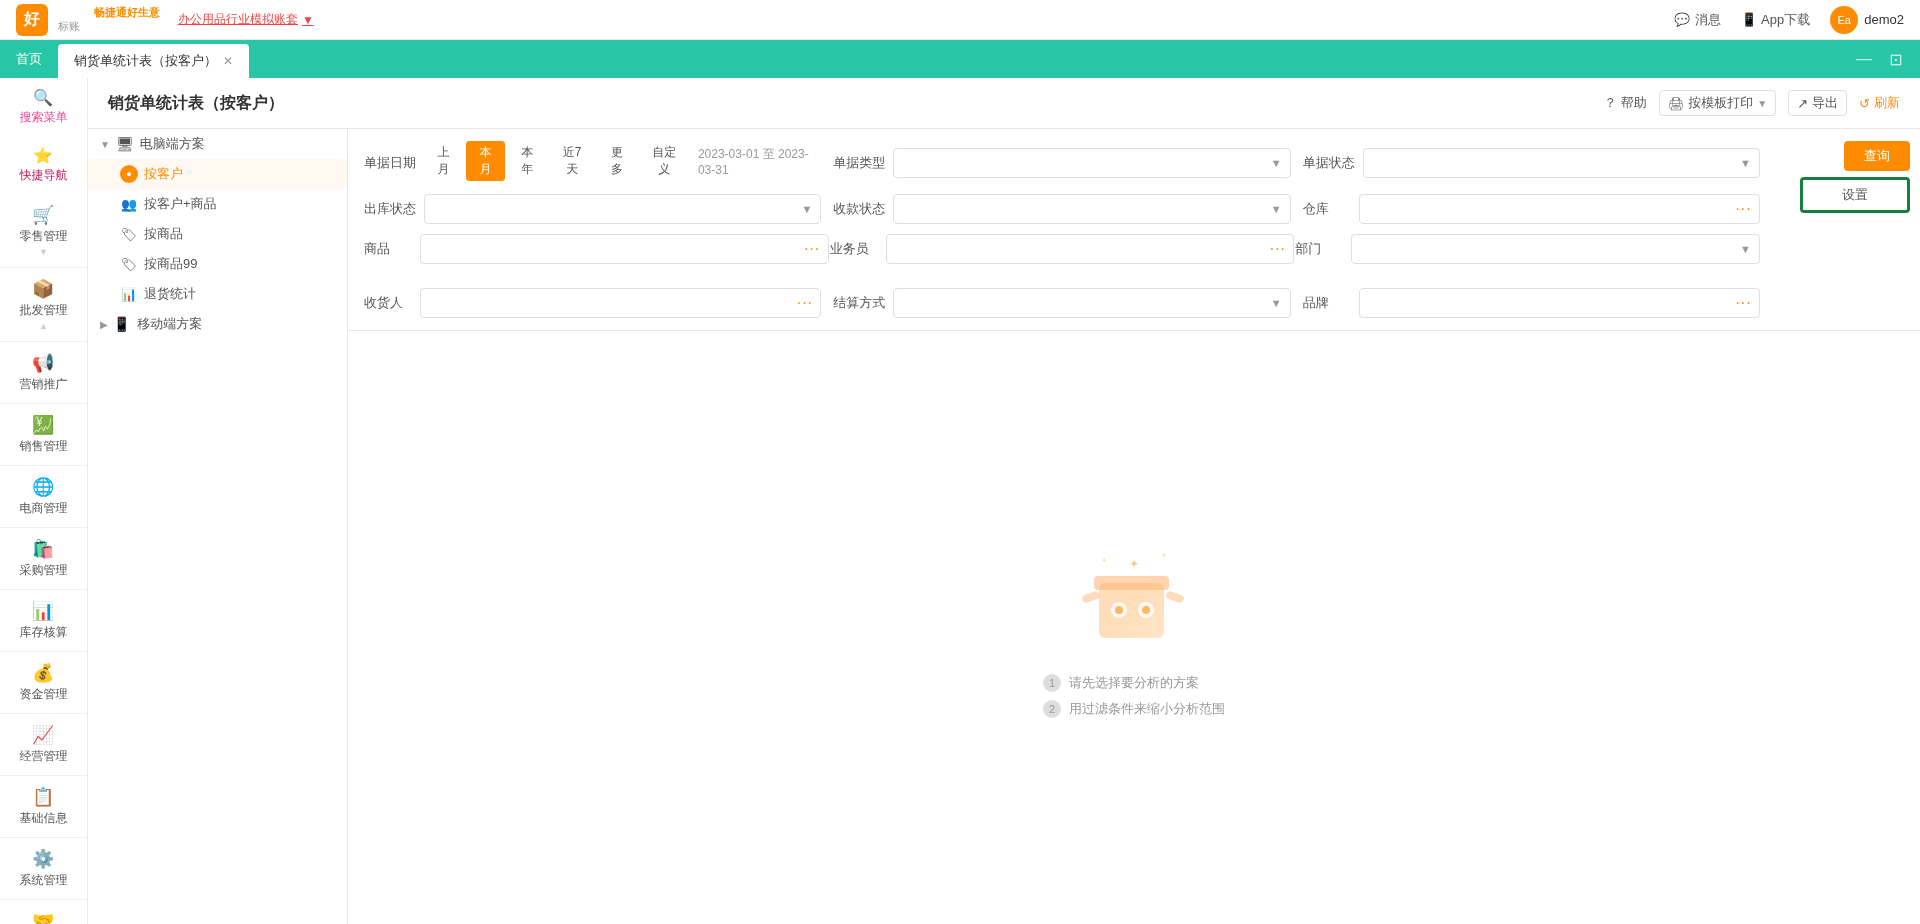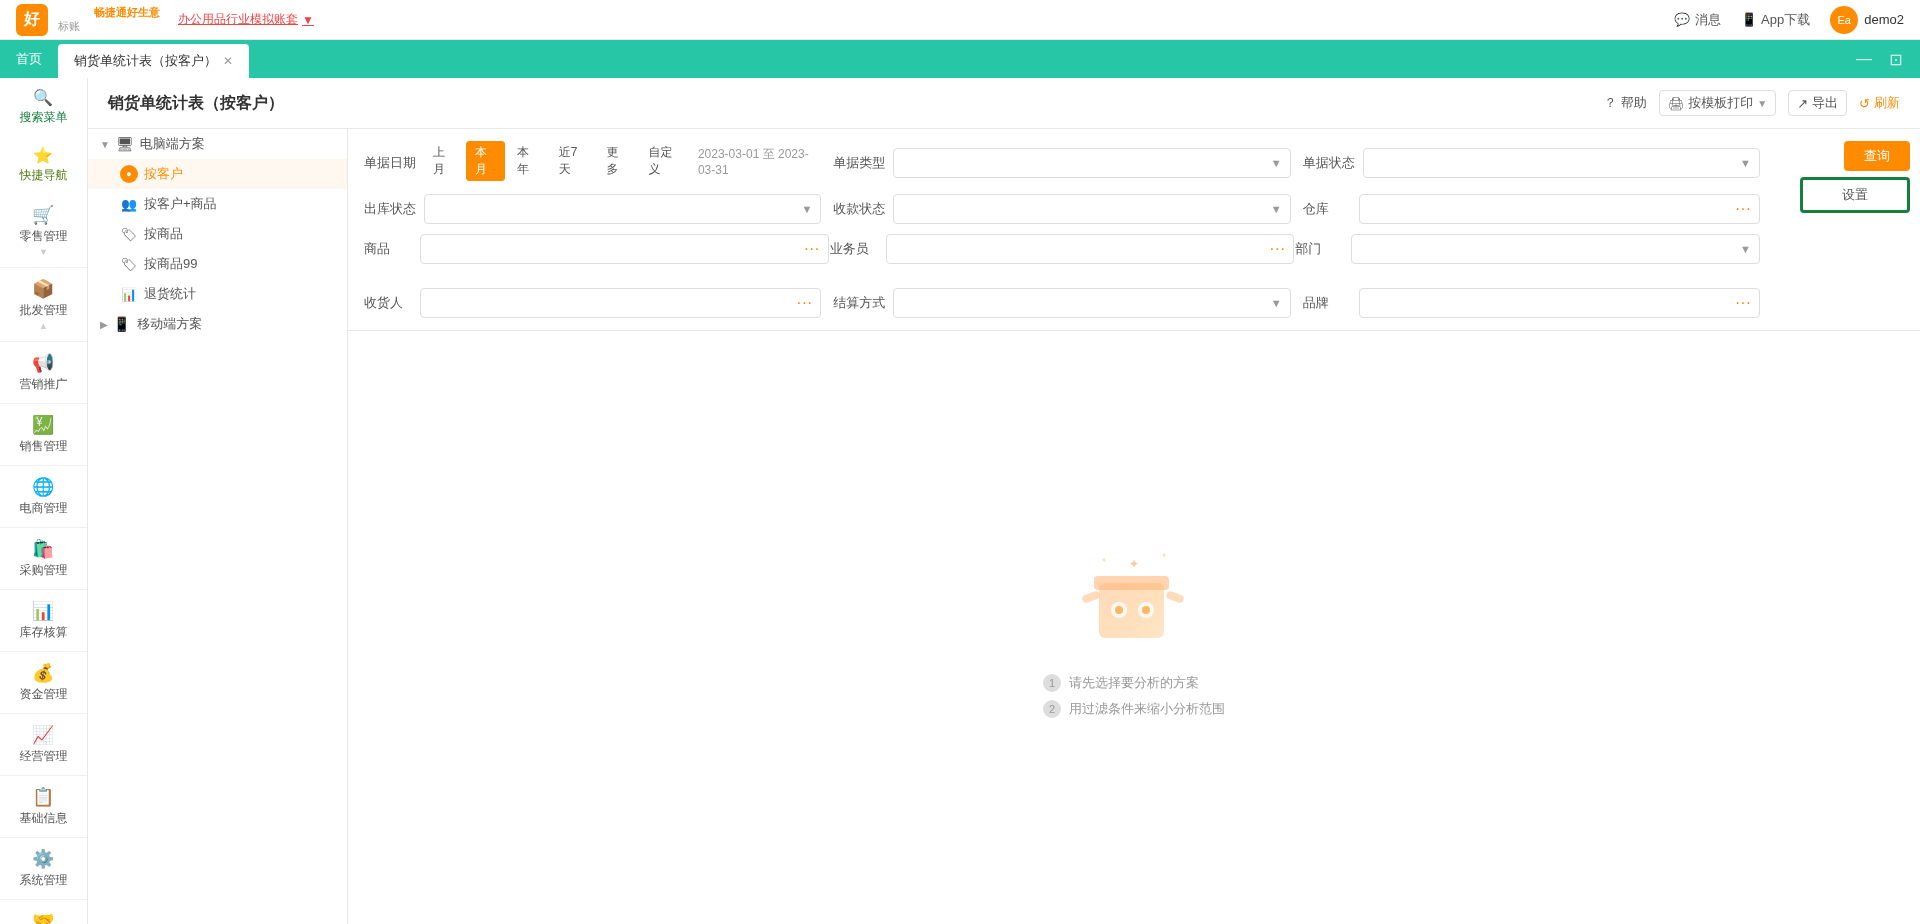--- a/index.html
+++ b/index.html
@@ -171,20 +171,21 @@
       flex-direction: column;
       overflow: hidden;
     }
     .date-quick-btn {
       padding: 2px 8px;
       border-radius: 3px;
       cursor: pointer;
       font-size: 12px;
       color: #555;
       border: 1px solid transparent;
+      text-align: center;
     }
     .date-quick-btn.active {
       background: #ff8c00;
       color: white;
       border-color: #ff8c00;
     }
     .date-range-text { font-size: 12px; color: #999; margin-left: 6px; }
     .filter-select {
       height: 30px;
       border: 1px solid #ddd;
@@ -345,25 +346,25 @@
     <div class="tab-action-btn">—</div>
     <div class="tab-action-btn">⊡</div>
   </div>
 </div>
 
 <div class="main-layout">
 
   <div class="sidebar">
     <div class="sidebar-search-item">
       <span style="font-size:16px;">🔍</span>
-      <span style="font-size:12px;color:#15803d;">搜索菜单</span>
+      <span style="font-size:12px;color:#ec4899;">搜索菜单</span>
     </div>
     <div class="sidebar-search-item">
       <span style="font-size:16px;">⭐</span>
-      <span style="font-size:12px;color:#4d7c0f;">快捷导航</span>
+      <span style="font-size:12px;color:#be185d;">快捷导航</span>
     </div>
     <div class="sidebar-item">
       <span class="sidebar-icon">🛒</span>
       <span>零售管理</span>
       <span style="font-size:9px;color:#ccc;">▼</span>
     </div>
     <div class="sidebar-item">
       <span class="sidebar-icon">📦</span>
       <span>批发管理</span>
       <span style="font-size:9px;color:#ccc;">▲</span>

